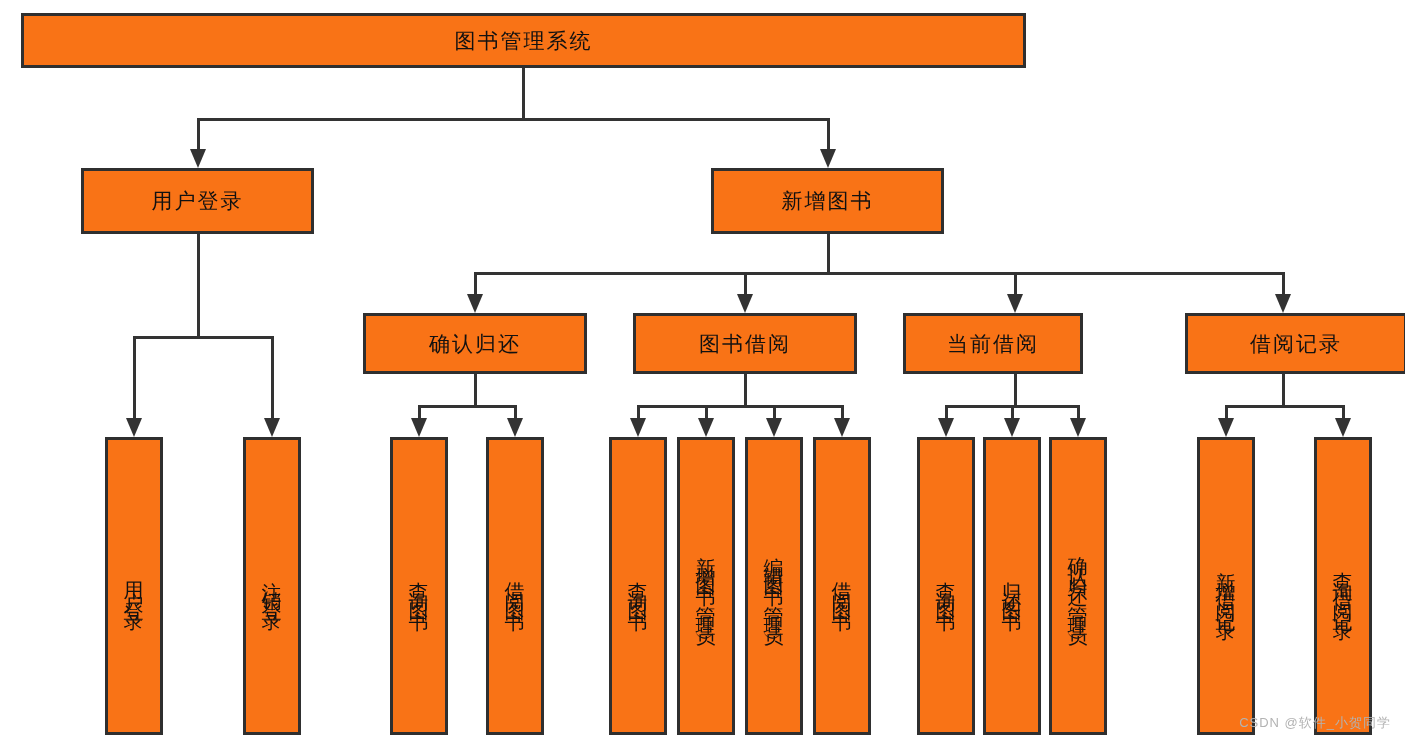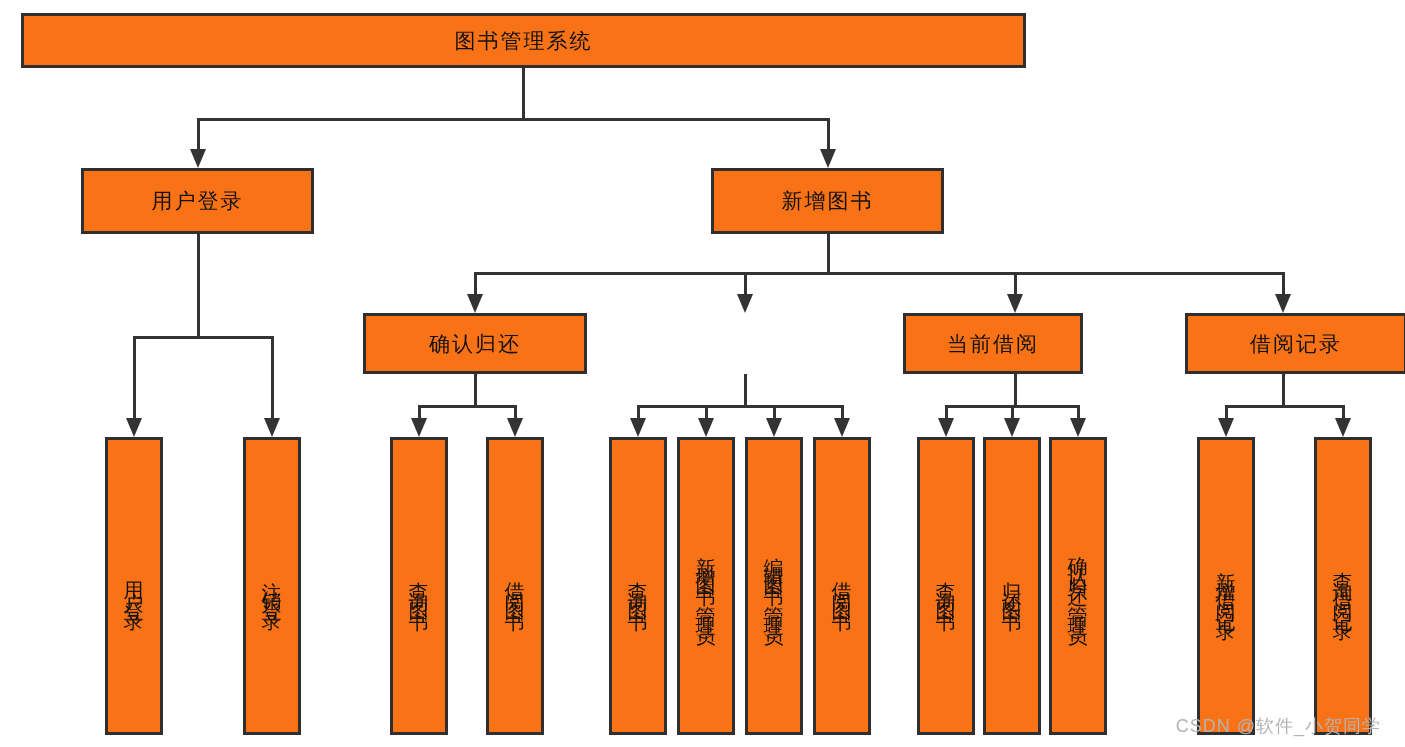--- a/index.html
+++ b/index.html
@@ -18,42 +18,45 @@
     display:flex;align-items:center;justify-content:center;
   }
   .box .label{
     color:#111111;font-size:21px;letter-spacing:2px;white-space:nowrap;
   }
   .vbox .label{
     writing-mode:vertical-rl;text-orientation:mixed;
     font-size:20px;letter-spacing:10px;line-height:1;
   }
   #watermark{
-    position:absolute;top:714px;right:24px;z-index:5;
-    color:#b3b3b3;font-size:18px;letter-spacing:1px;white-space:nowrap;
+    position:absolute;top:714px;right:14px;z-index:5;
+    color:#b3b3b3;font-size:13px;letter-spacing:1px;white-space:nowrap;
   }
 </style>
 </head>
 <body>
 
 <div id="canvas">
 
   <div class="box" style="left:21px;top:13px;width:1005px;height:55px">
     <span class="label">图书管理系统</span>
   </div>
 
   <div class="box" style="left:81px;top:168px;width:233px;height:66px">
     <span class="label">用户登录</span>
   </div>
   <div class="box" style="left:711px;top:168px;width:233px;height:66px">
     <span class="label">新增图书</span>
   </div>
 
   <div class="box" style="left:363px;top:313px;width:224px;height:61px">
     <span class="label">确认归还</span>
+  </div>
+  <div class="box" style="left:633px;top:313px;width:224px;height:61px">
+    <span class="label">图书借阅</span>
   </div>
   <div class="box" style="left:903px;top:313px;width:180px;height:61px">
     <span class="label">当前借阅</span>
   </div>
   <div class="box" style="left:1185px;top:313px;width:222px;height:61px">
     <span class="label">借阅记录</span>
   </div>
 
   <div class="box vbox" style="left:105px;top:437px;width:58px;height:298px">
     <span class="label">用户登录</span>

